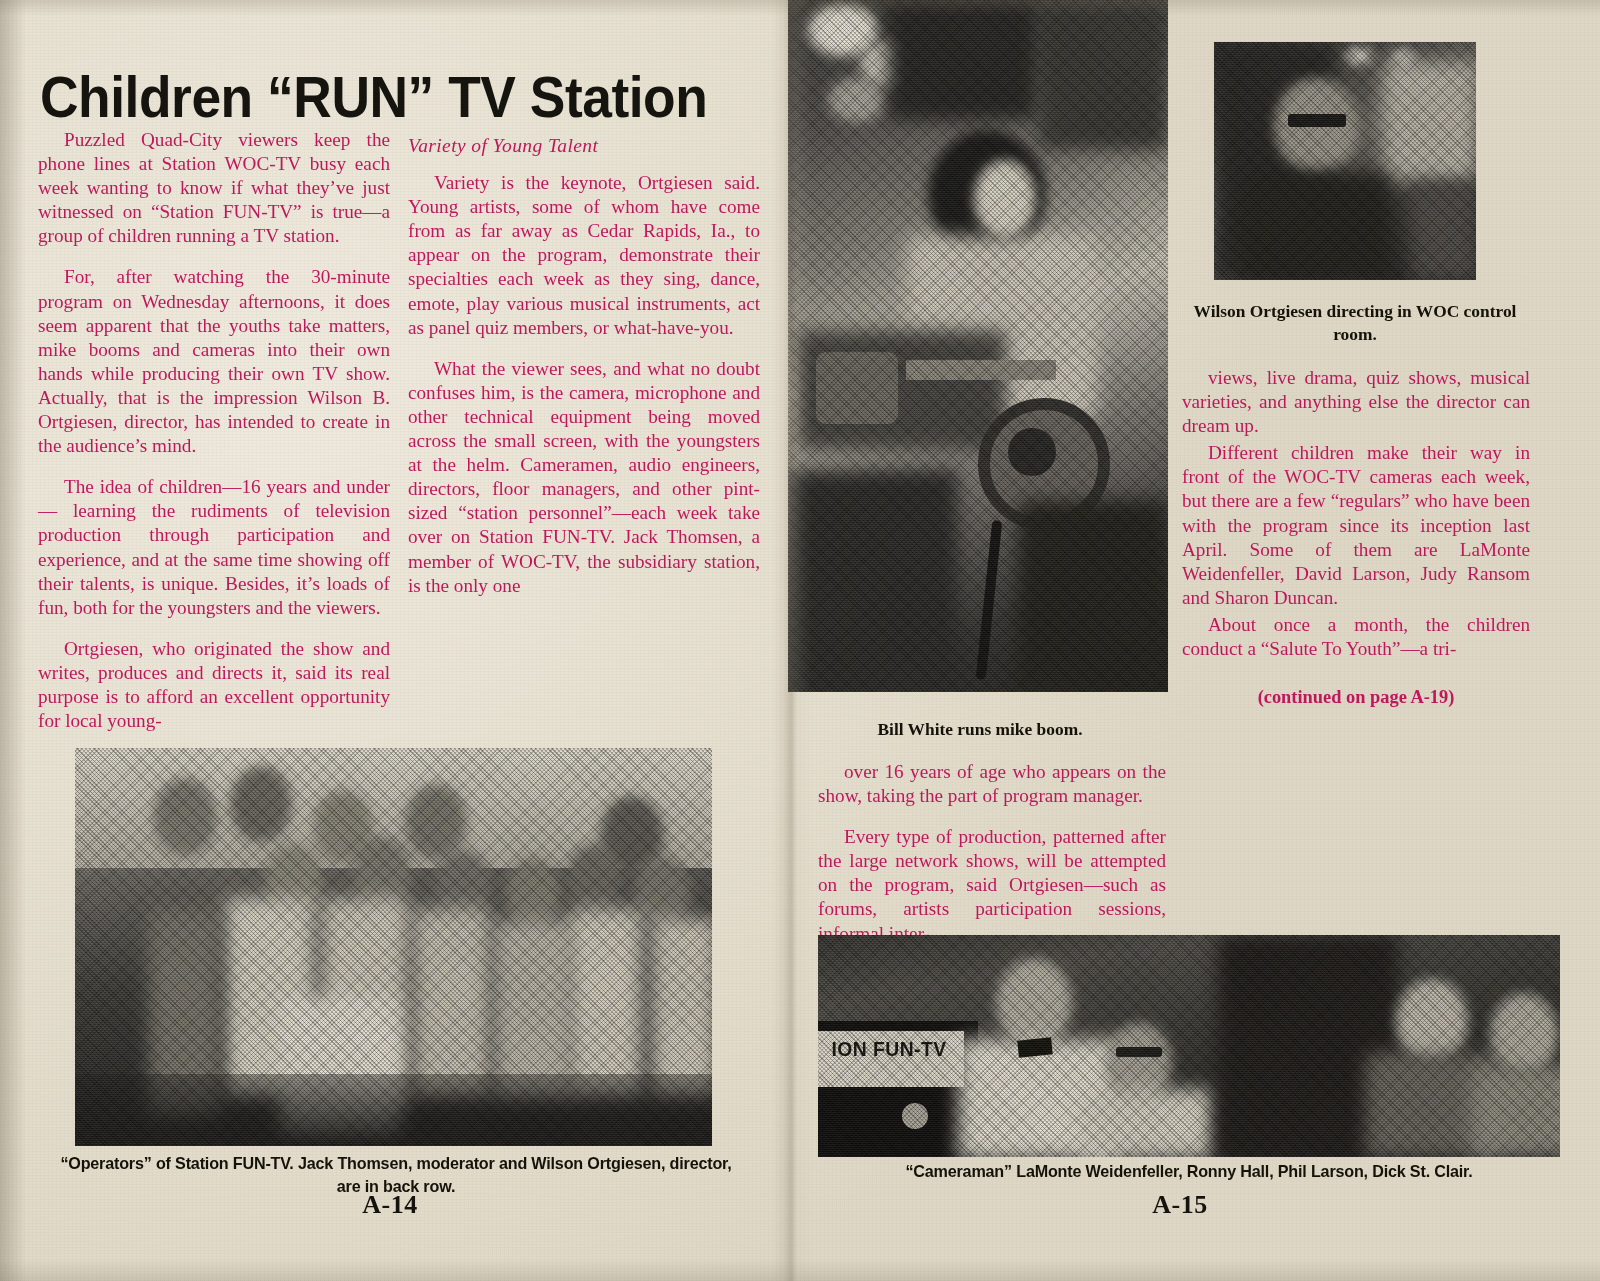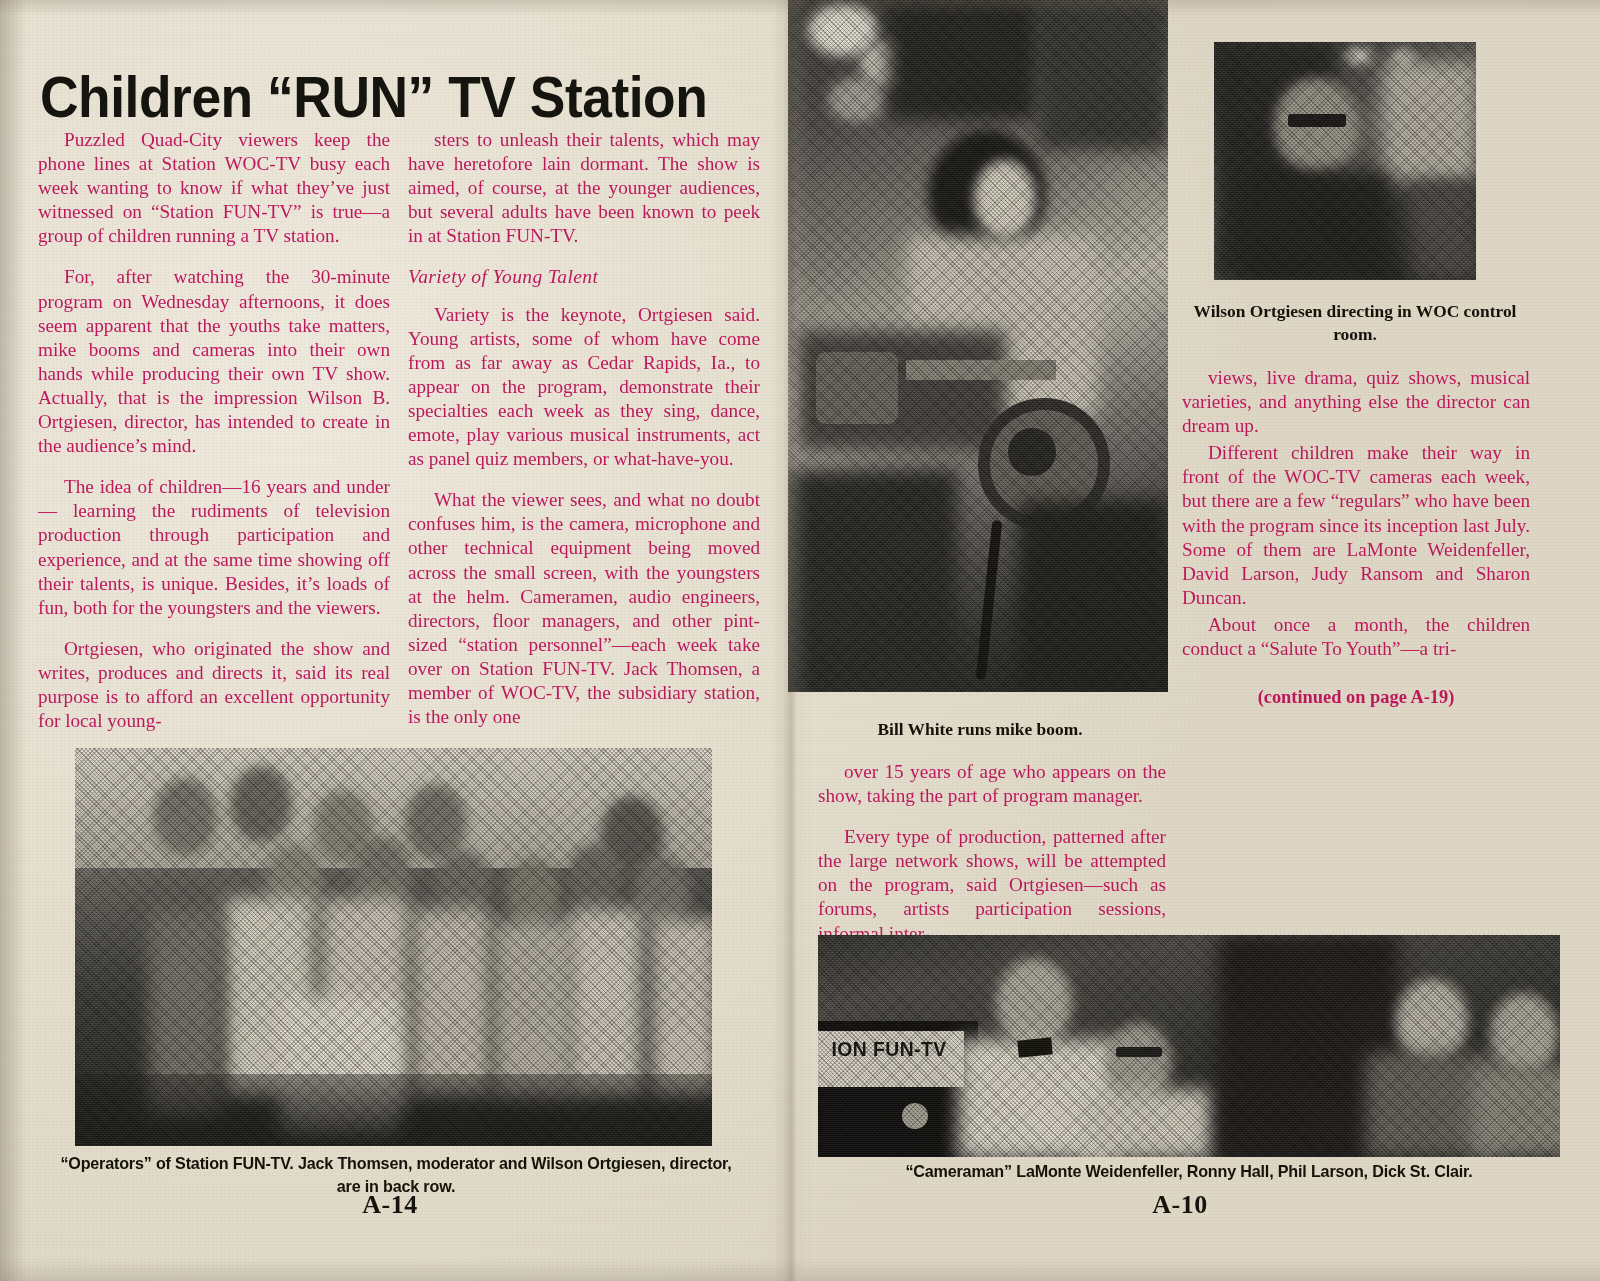--- a/index.html
+++ b/index.html
@@ -138,21 +138,20 @@
 <h1 class="headline">Children “RUN” TV Station</h1>
 
 <div class="col" style="left:38px;top:128px;width:352px;">
   <p>Puzzled Quad-City viewers keep the phone lines at Station WOC-TV busy each week wanting to know if what they’ve just witnessed on “Station FUN-TV” is true—a group of children running a TV station.</p>
   <p>For, after watching the 30-minute program on Wednesday afternoons, it does seem apparent that the youths take matters, mike booms and cameras into their own hands while producing their own TV show. Actually, that is the impression Wilson B. Ortgiesen, director, has intended to create in the audience’s mind.</p>
   <p>The idea of children—16 years and under — learning the rudiments of television production through participation and experience, and at the same time showing off their talents, is unique. Besides, it’s loads of fun, both for the youngsters and the viewers.</p>
   <p>Ortgiesen, who originated the show and writes, produces and directs it, said its real purpose is to afford an excellent opportunity for local young-</p>
 </div>
 
 <div class="col" style="left:408px;top:128px;width:352px;">
-  <p>sters to unleash their talents, which may have heretofore lain dormant. The show is aimed, of course, at the younger audiences, but several adults have been known to peek in at Station FUN-TV.</p>
   <p class="subhead">Variety of Young Talent</p>
   <p>Variety is the keynote, Ortgiesen said. Young artists, some of whom have come from as far away as Cedar Rapids, Ia., to appear on the program, demonstrate their specialties each week as they sing, dance, emote, play various musical instruments, act as panel quiz members, or what-have-you.</p>
   <p>What the viewer sees, and what no doubt confuses him, is the camera, microphone and other technical equipment being moved across the small screen, with the youngsters at the helm. Cameramen, audio engineers, directors, floor managers, and other pint-sized “station personnel”—each week take over on Station FUN-TV. Jack Thomsen, a member of WOC-TV, the subsidiary station, is the only one</p>
 </div>
 
 <div class="photo" style="left:75px;top:748px;width:637px;height:398px;
             background:linear-gradient(175deg,#c9c3b4 0%,#9e9a90 14%,#6d6a63 30%,#41403c 55%,#2b2a27 80%,#232220 100%);">
 
   <div style="position:absolute;left:0;top:0;width:100%;height:120px;background:linear-gradient(180deg,#ddd8ca,#b4afa2);"></div>
 
@@ -223,27 +222,27 @@
   <div class="sh2" style="left:28px;top:130px;width:150px;height:110px;background:#25241f;"></div>
 
   <div class="sh" style="left:132px;top:6px;width:26px;height:16px;background:#e8e3d6;"></div>
   <div class="sh" style="left:178px;top:8px;width:22px;height:14px;background:#ded9cc;"></div>
   <div class="ht"></div>
     <div class="gr"></div>
 </div>
 <div class="caption" style="left:1190px;top:300px;width:330px;">Wilson Ortgiesen directing in WOC control room.</div>
 
 <div class="col" style="left:818px;top:760px;width:348px;">
-  <p>over 15 years of age who appears on the show, taking the part of program manager.</p>
+  <p>over 16 years of age who appears on the show, taking the part of program manager.</p>
   <p>Every type of production, patterned after the large network shows, will be attempted on the program, said Ortgiesen—such as forums, artists participation sessions, informal inter-</p>
 </div>
 
 <div class="col" style="left:1182px;top:366px;width:348px;">
   <p class="tight">views, live drama, quiz shows, musical varieties, and anything else the director can dream up.</p>
-  <p class="tight">Different children make their way in front of the WOC-TV cameras each week, but there are a few “regulars” who have been with the program since its inception last July. Some of them are LaMonte Weidenfeller, David Larson, Judy Ransom and Sharon Duncan.</p>
+  <p class="tight">Different children make their way in front of the WOC-TV cameras each week, but there are a few “regulars” who have been with the program since its inception last April. Some of them are LaMonte Weidenfeller, David Larson, Judy Ransom and Sharon Duncan.</p>
   <p class="tight">About once a month, the children conduct a “Salute To Youth”—a tri-</p>
   <p class="contnote">(continued on page A-19)</p>
 </div>
 
 <div class="photo" style="left:818px;top:935px;width:742px;height:222px;
             background:linear-gradient(170deg,#3a3934 0%,#54514b 20%,#3b3a35 50%,#272622 78%,#1d1c1a 100%);">
 
   <div style="position:absolute;left:0px;top:86px;width:160px;height:136px;background:#131210;"></div>
   <div style="position:absolute;left:-4px;top:96px;width:150px;height:56px;background:#d9d4c6;"></div>
   <div style="position:absolute;left:-2px;top:102px;width:146px;text-align:center;
@@ -262,18 +261,18 @@
   <div class="sh2" style="left:400px;top:0px;width:180px;height:222px;background:#221f1c;"></div>
 
   <div class="sh" style="left:578px;top:44px;width:72px;height:84px;background:#bdb8aa;"></div>
   <div class="sh2" style="left:548px;top:118px;width:132px;height:104px;background:#6a665e;"></div>
   <div class="sh" style="left:672px;top:58px;width:68px;height:82px;background:#b0ab9e;"></div>
   <div class="sh2" style="left:654px;top:130px;width:110px;height:92px;background:#8e8a7e;"></div>
   <div class="ht"></div>
     <div class="gr"></div>
 </div>
 <div class="caption sans" style="left:818px;top:1160px;width:742px;">“Cameraman” LaMonte Weidenfeller, Ronny Hall, Phil Larson, Dick St. Clair.</div>
-<div class="folio" style="left:1090px;top:1190px;width:180px;">A-10</div>
+<div class="folio" style="left:1090px;top:1190px;width:180px;">A-15</div>
 
 <div id="edge-left"></div>
 <div id="edge-top"></div>
 <div id="edge-bottom"></div>
 <div id="gutter"></div>
 
 </body></html>

